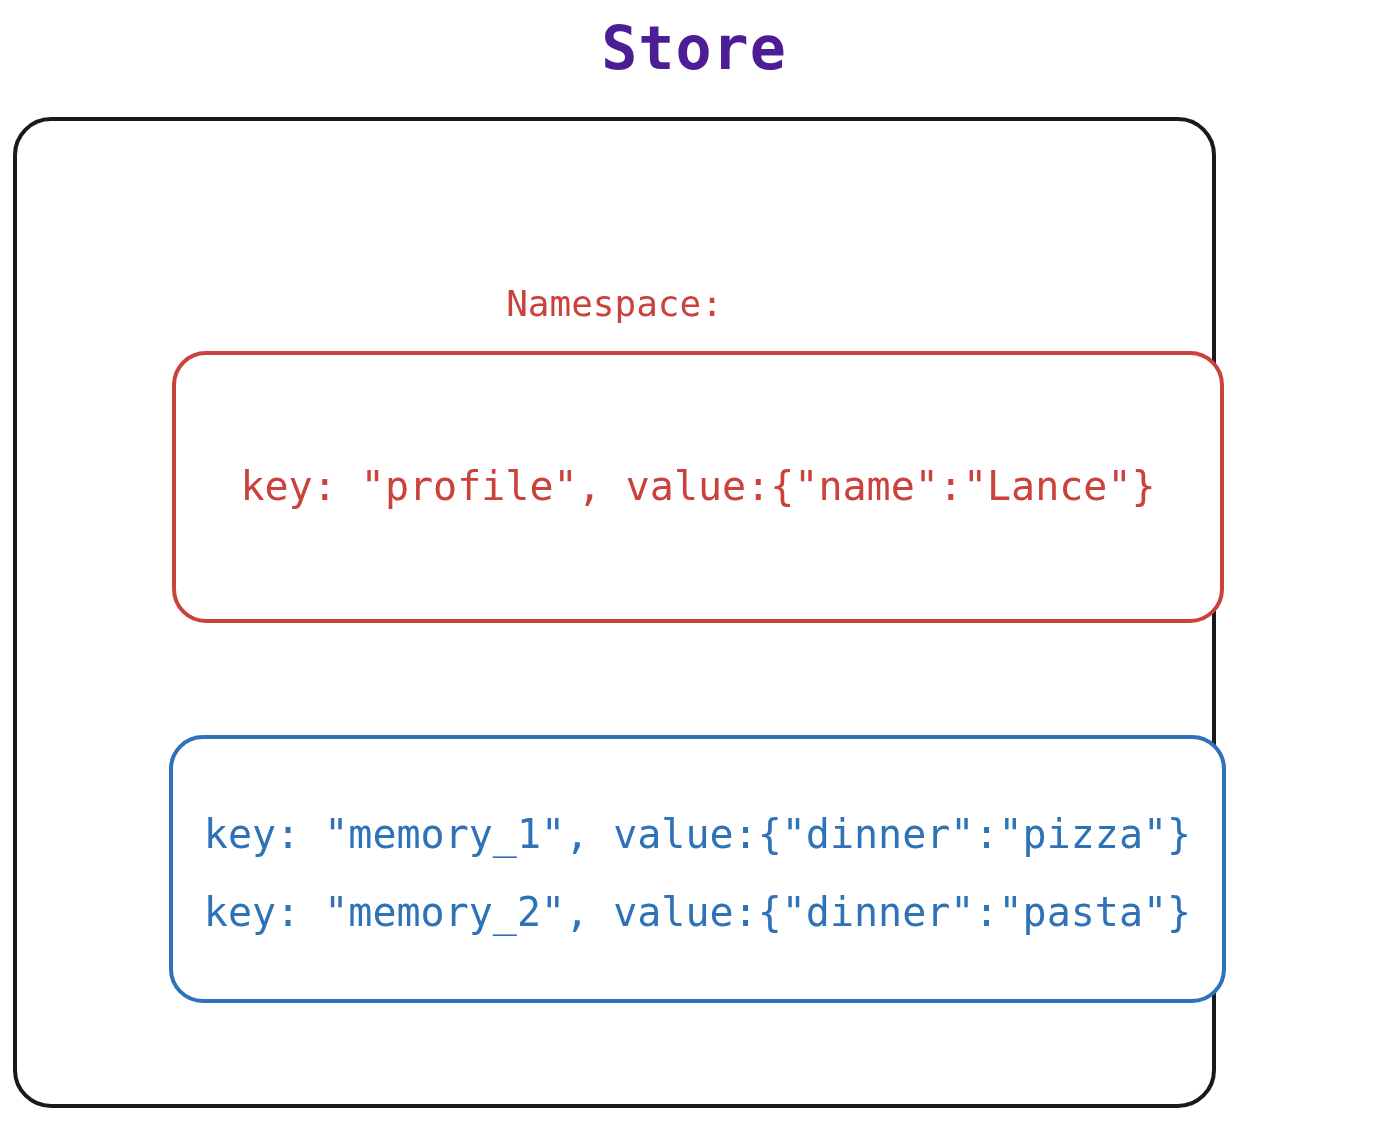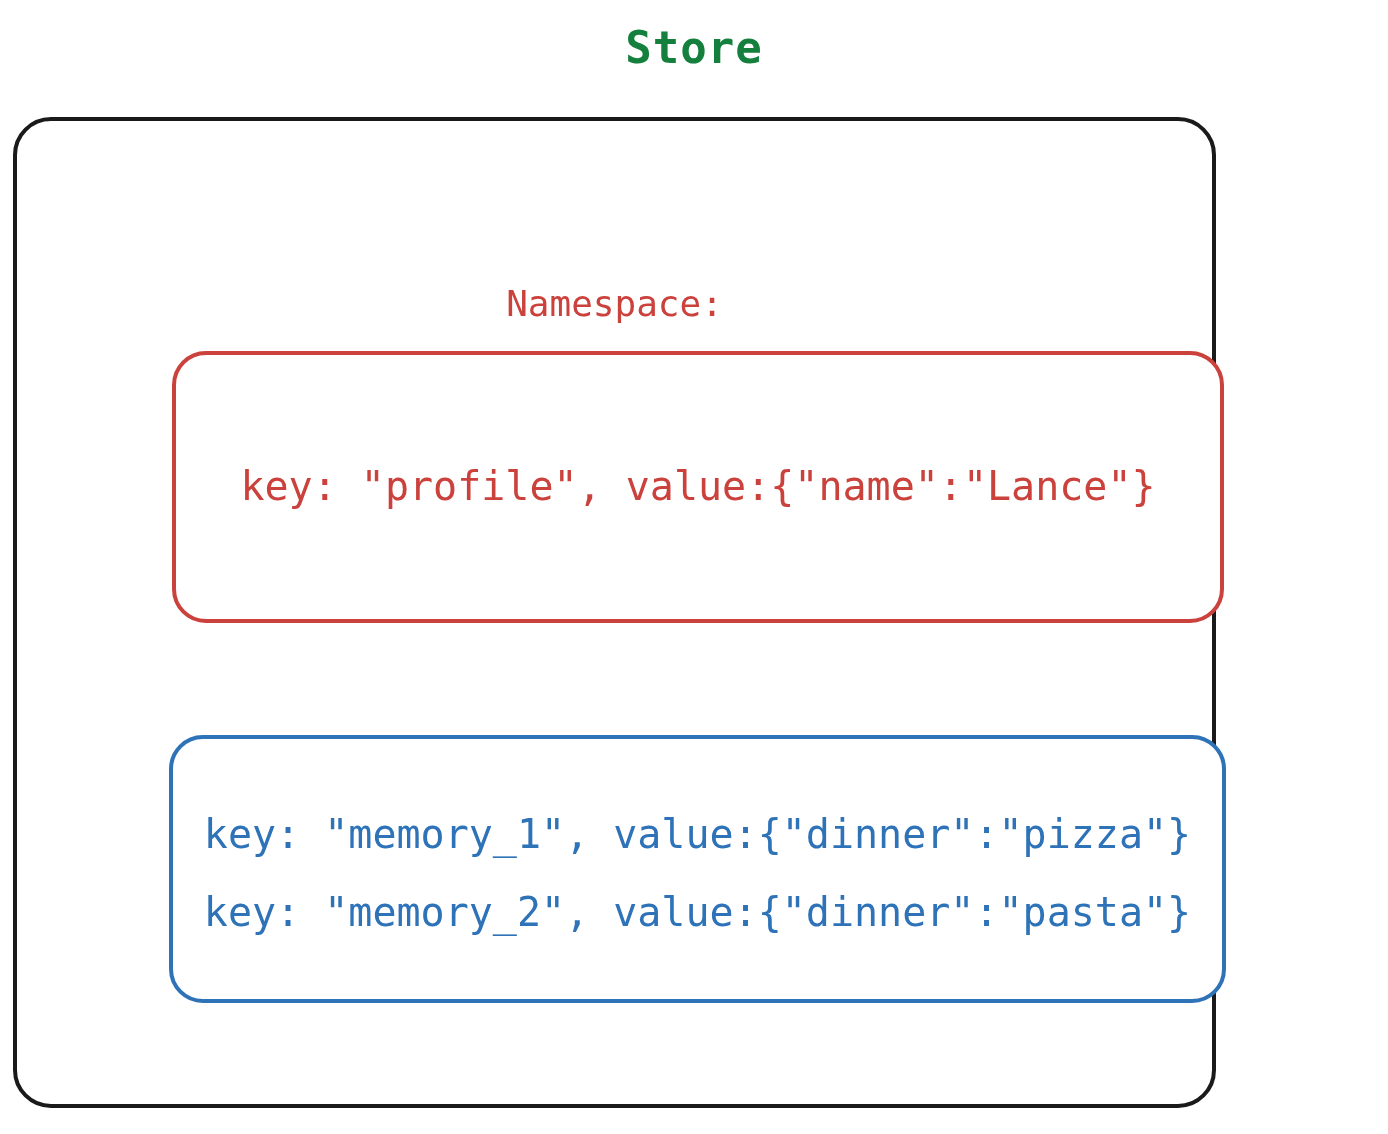--- a/index.html
+++ b/index.html
@@ -16,24 +16,24 @@
   }
 
   
   .store-title {
     position: absolute;
     top: 6px;
     left: 0;
     width: 1388px;
     text-align: center;
     font-family: "DejaVu Sans Mono", "Liberation Mono", monospace;
-    font-size: 44px;
+    font-size: 60px;
     font-weight: bold;
     letter-spacing: 1px;
-    color: #15803d;
+    color: #4c1d95;
     line-height: 84px;
     white-space: pre;
   }
 
   
   .store-box {
     position: absolute;
     left: 13px;
     top: 117px;
     width: 1203px;

